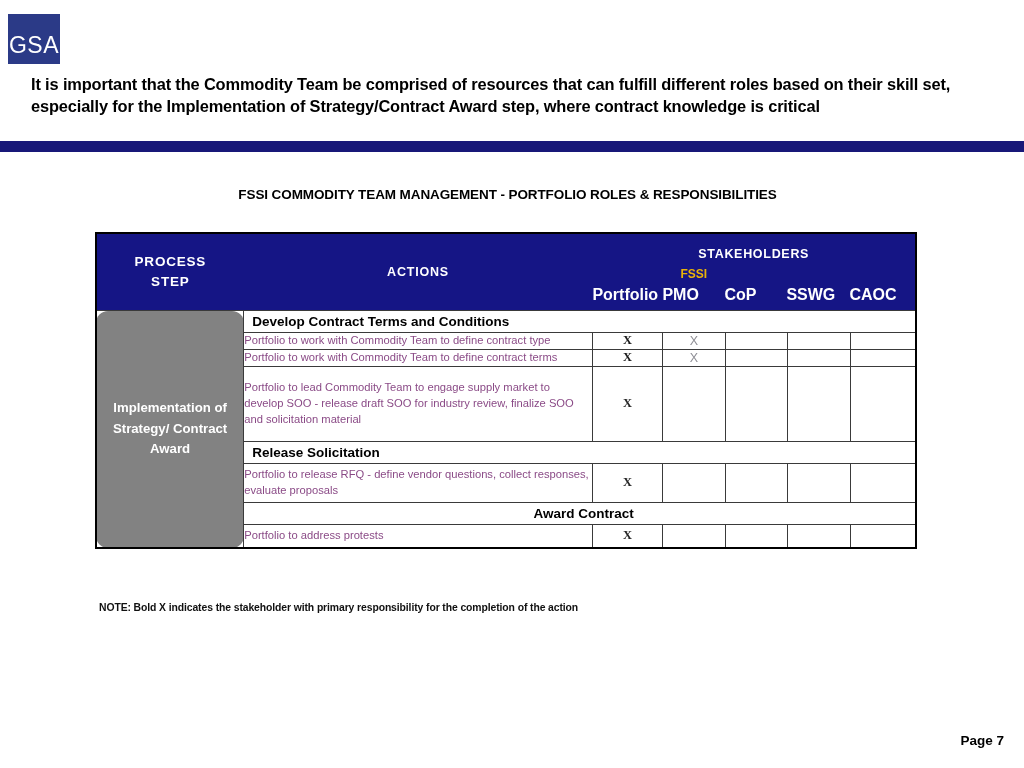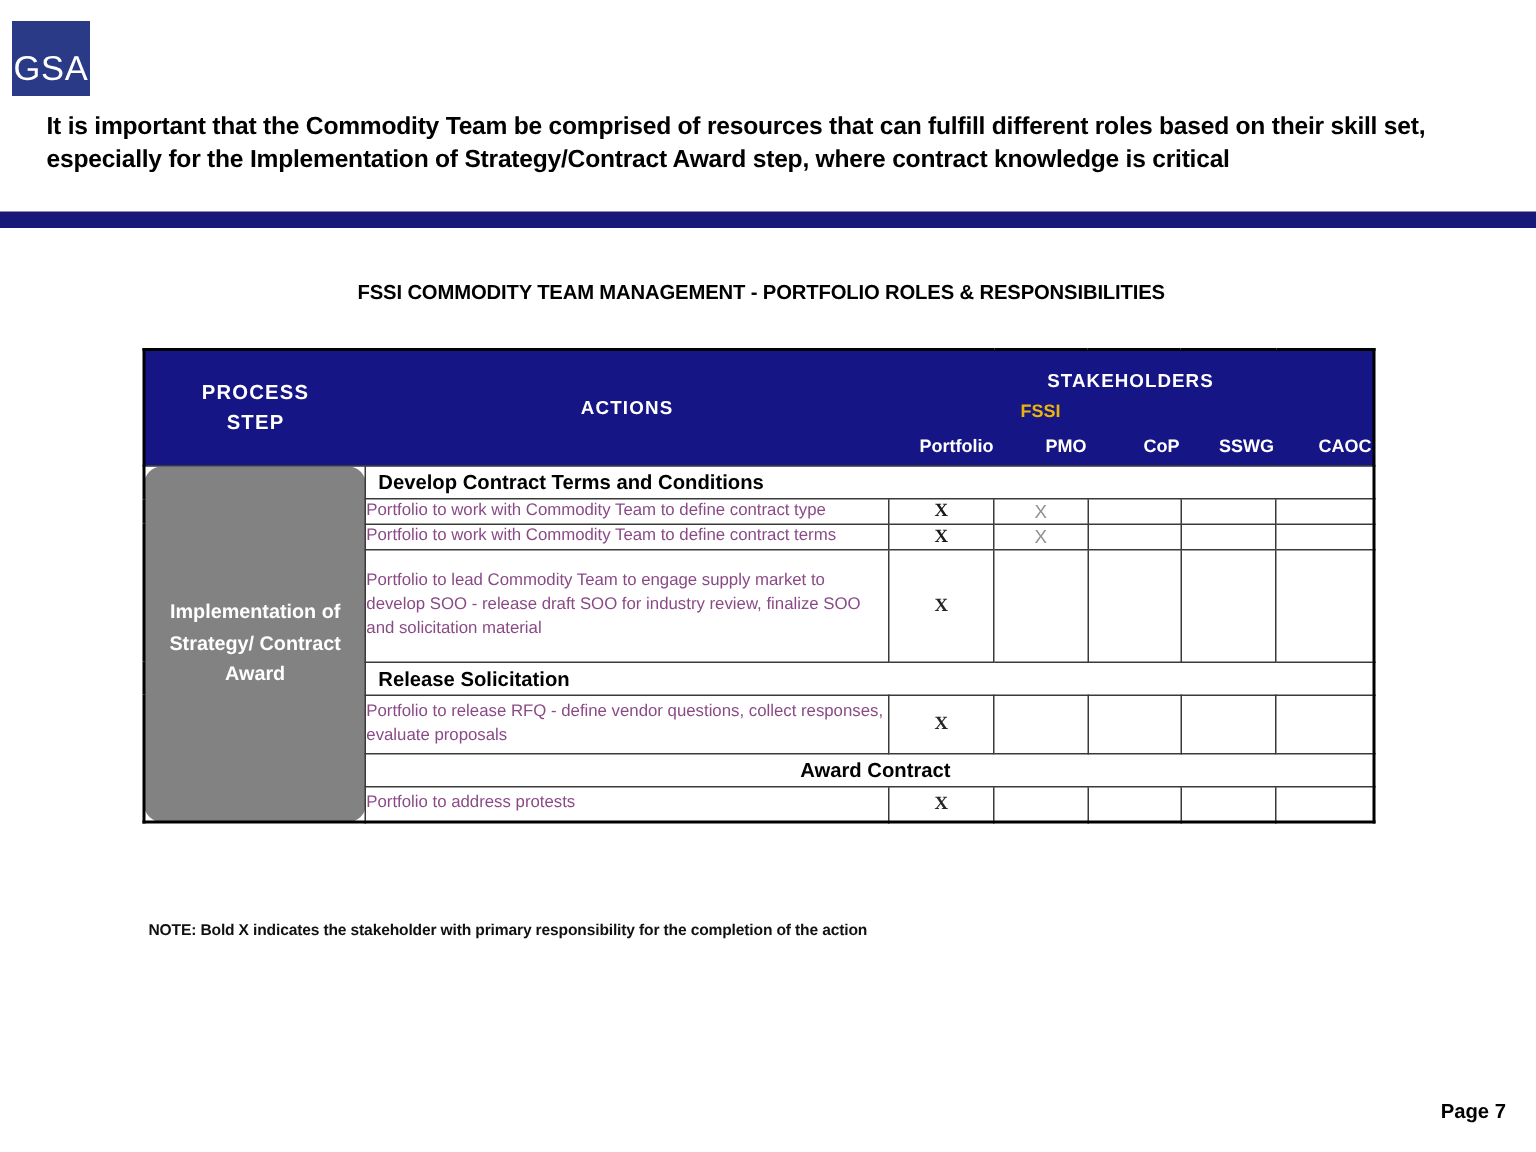--- a/index.html
+++ b/index.html
@@ -150,24 +150,24 @@
     color: #eab308;
   }
   .stake-cols {
     position: absolute;
     bottom: 6px;
     left: 0;
     right: 0;
     display: flex;
   }
   .stake-cols span {
-    font-size: 12px;
+    font-size: 16px;
     font-weight: bold;
     color: #fff;
-    text-align: right;
+    text-align: left;
   }
   .sc-portfolio { width: 70px; }
   .sc-pmo { width: 62px; }
   .sc-cop { width: 62px; }
   .sc-sswg { width: 63px; }
   .sc-caoc { width: 65px; }
 
   
   .process-cell {
     background: #828282;
@@ -208,21 +208,20 @@
 
   
   .note {
     position: absolute;
     left: 99px;
     top: 602px;
     font-size: 10.4px;
     font-weight: bold;
     color: #111;
     letter-spacing: -0.1px;
-    margin-top: 13px;
   }
   .page-num {
     position: absolute;
     right: 20px;
     top: 733px;
     font-size: 13.5px;
     font-weight: bold;
     color: #000;
   }
 </style>

